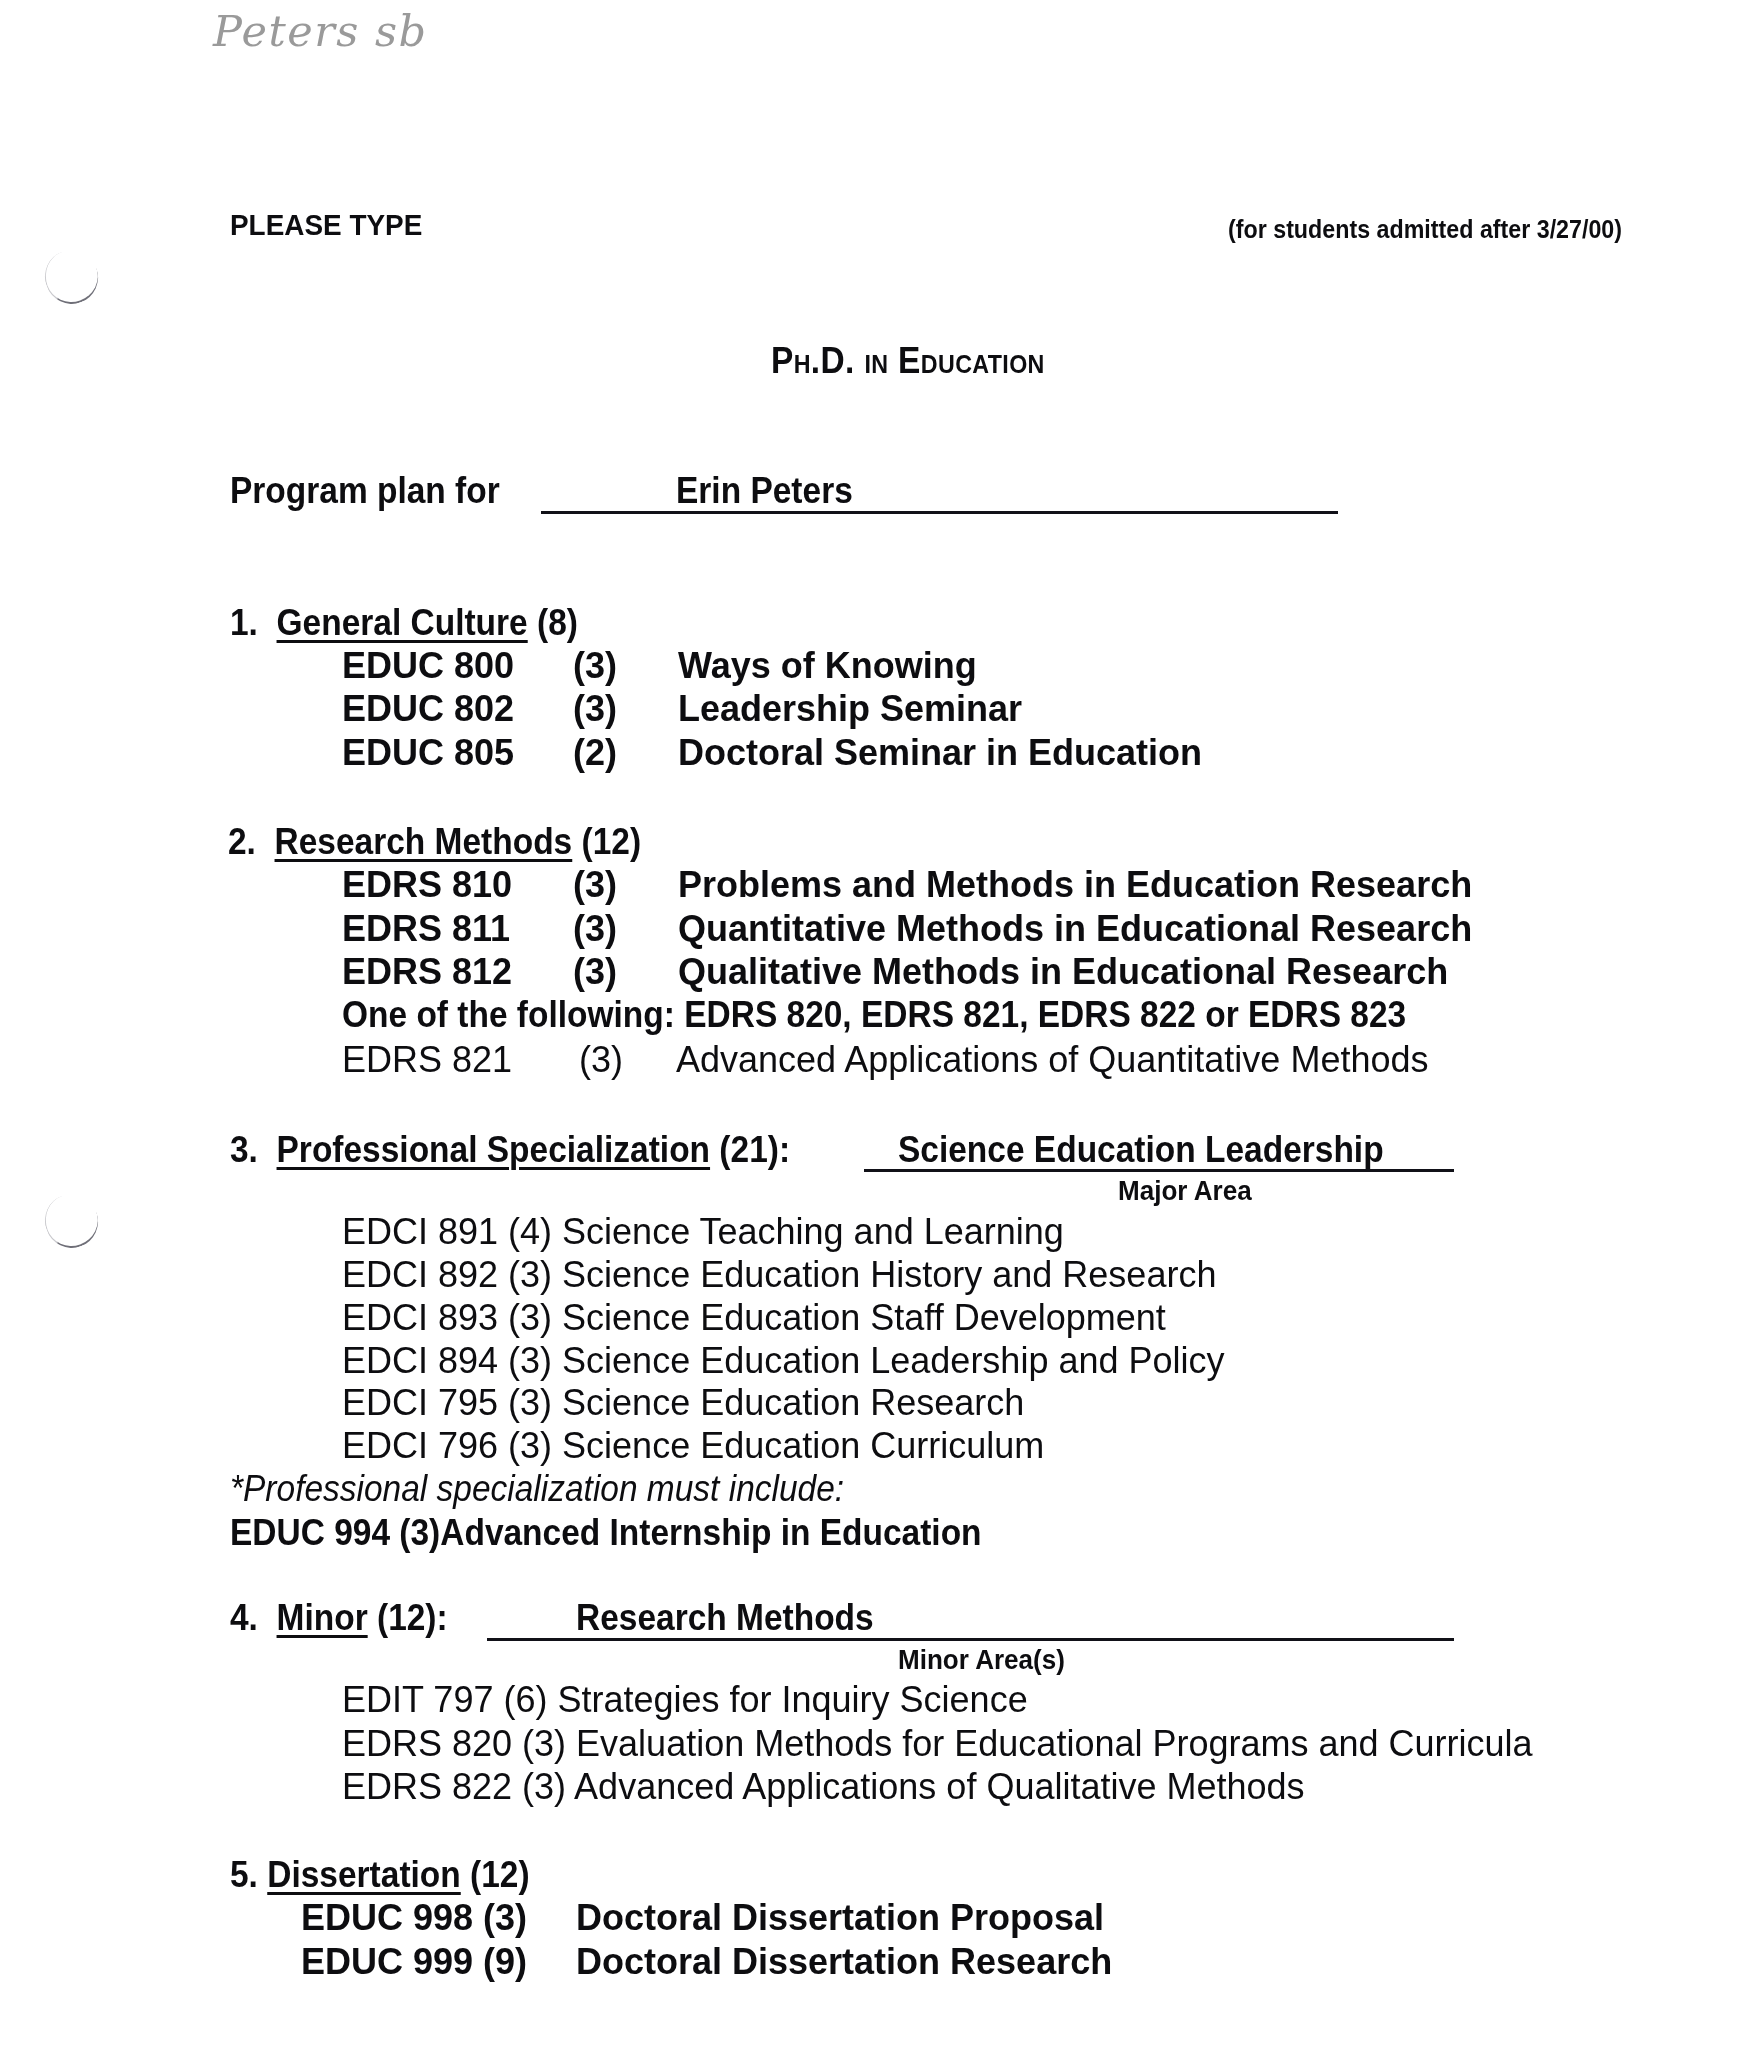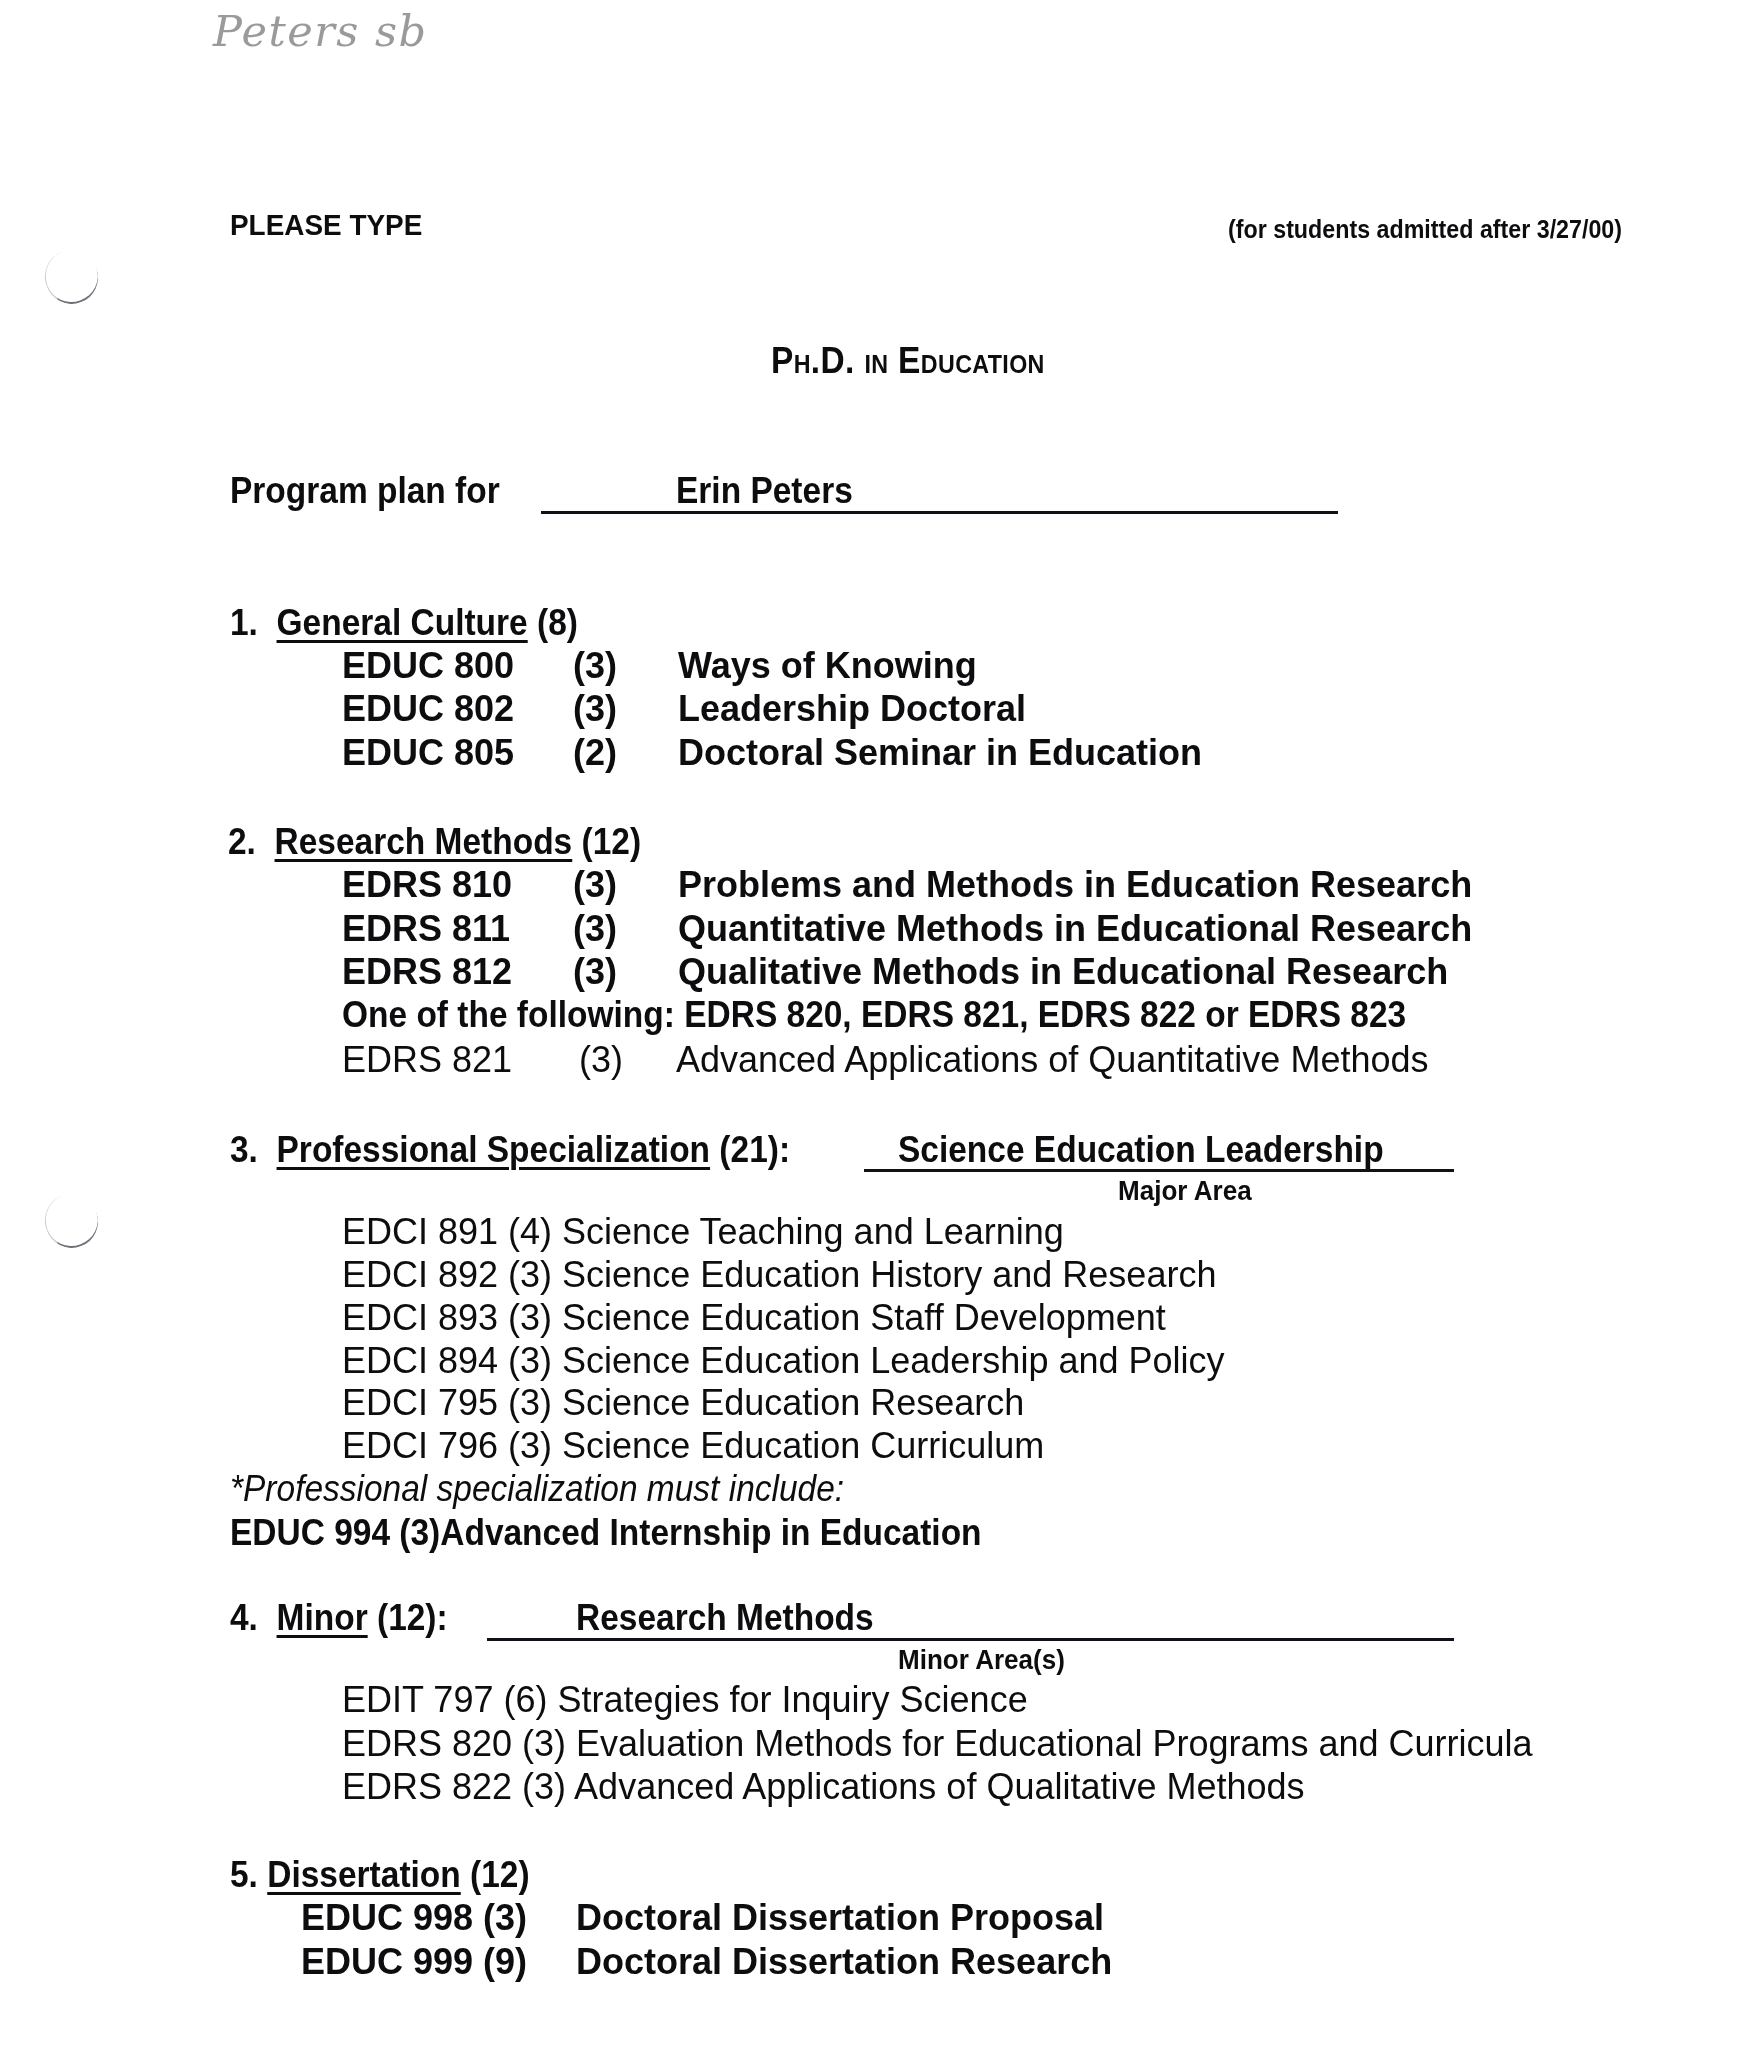--- a/index.html
+++ b/index.html
@@ -63,21 +63,21 @@
   </span>
 </div>
 <div class="row b fs-main" style="left:342px; top:645px;">
   <span class="col-code">EDUC 800</span>
   <span class="col-cr" style="left:231px;">(3)</span>
   <span class="col-title" style="left:336px;">Ways of Knowing</span>
 </div>
 <div class="row b fs-main" style="left:342px; top:688px;">
   <span class="col-code">EDUC 802</span>
   <span class="col-cr" style="left:231px;">(3)</span>
-  <span class="col-title" style="left:336px;">Leadership Doctoral</span>
+  <span class="col-title" style="left:336px;">Leadership Seminar</span>
 </div>
 <div class="row b fs-main" style="left:342px; top:732px;">
   <span class="col-code">EDUC 805</span>
   <span class="col-cr" style="left:231px;">(2)</span>
   <span class="col-title" style="left:336px;">Doctoral Seminar in Education</span>
 </div>
 
 <div class="row b fs-main" style="left:228px; top:821px;">
   <span class="cond">
     <span>2.</span>&nbsp;

